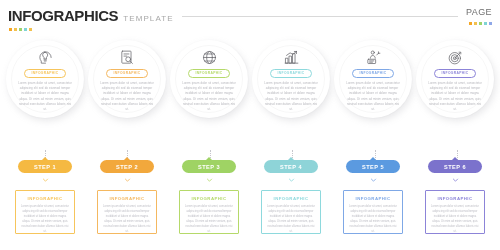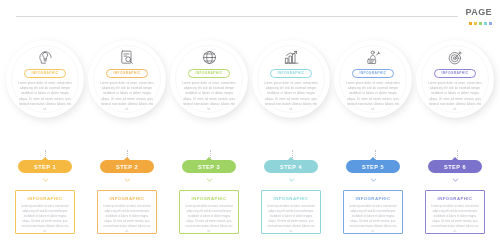--- a/index.html
+++ b/index.html
@@ -27,21 +27,21 @@
   }
   .dot-row { display: flex; gap: 2px; margin-top: 5px; margin-left: 1px; }
   .dot { width: 3px; height: 3px; }
 
   .header-rule {
     flex: 1; height: 1px; background: #d9d9d9;
     margin: 8px 8px 0 8px; align-self: flex-start;
   }
   .page-block { display: flex; flex-direction: column; align-items: flex-end; }
   .page-label {
-    font-size: 9px; font-weight: bold; color: #6f6f6f; letter-spacing: 0.4px; line-height: 1;
+    font-size: 9px; font-weight: normal; color: #6f6f6f; letter-spacing: 0.4px; line-height: 1;
   }
   .page-block .dot-row { margin-top: 5px; justify-content: flex-end; }
 
   
   .circle-row {
     position: absolute; top: 40px; left: 0; width: 500px; height: 110px;
     display: flex; justify-content: space-between; padding: 0 6px;
   }
   .col { position: relative; width: 78px; }
 
@@ -130,20 +130,33 @@
     margin-top: 4px; width: 50px;
     font-size: 2.7px; line-height: 1.8; color: #bdbdc4; text-align: center;
   }
 </style>
 </head>
 <body>
 
 <div class="page">
 
   <div class="header">
+    <div class="title-block">
+      <div class="title-row">
+        <span class="title-main">INFOGRAPHICS</span>
+        <span class="title-sub">TEMPLATE</span>
+      </div>
+      <div class="dot-row" id="left-dots">
+          <span class="dot" style="background: rgb(245, 166, 35);"></span>
+          <span class="dot" style="background: rgb(242, 193, 78);"></span>
+          <span class="dot" style="background: rgb(158, 211, 106);"></span>
+          <span class="dot" style="background: rgb(127, 212, 212);"></span>
+          <span class="dot" style="background: rgb(242, 193, 78);"></span>
+        </div>
+    </div>
     <div class="header-rule"></div>
     <div class="page-block">
       <span class="page-label">PAGE</span>
       <div class="dot-row" id="right-dots">
           <span class="dot" style="background: rgb(245, 166, 35);"></span>
           <span class="dot" style="background: rgb(242, 193, 78);"></span>
           <span class="dot" style="background: rgb(158, 211, 106);"></span>
           <span class="dot" style="background: rgb(127, 212, 212);"></span>
           <span class="dot" style="background: rgb(143, 168, 232);"></span>
         </div>

